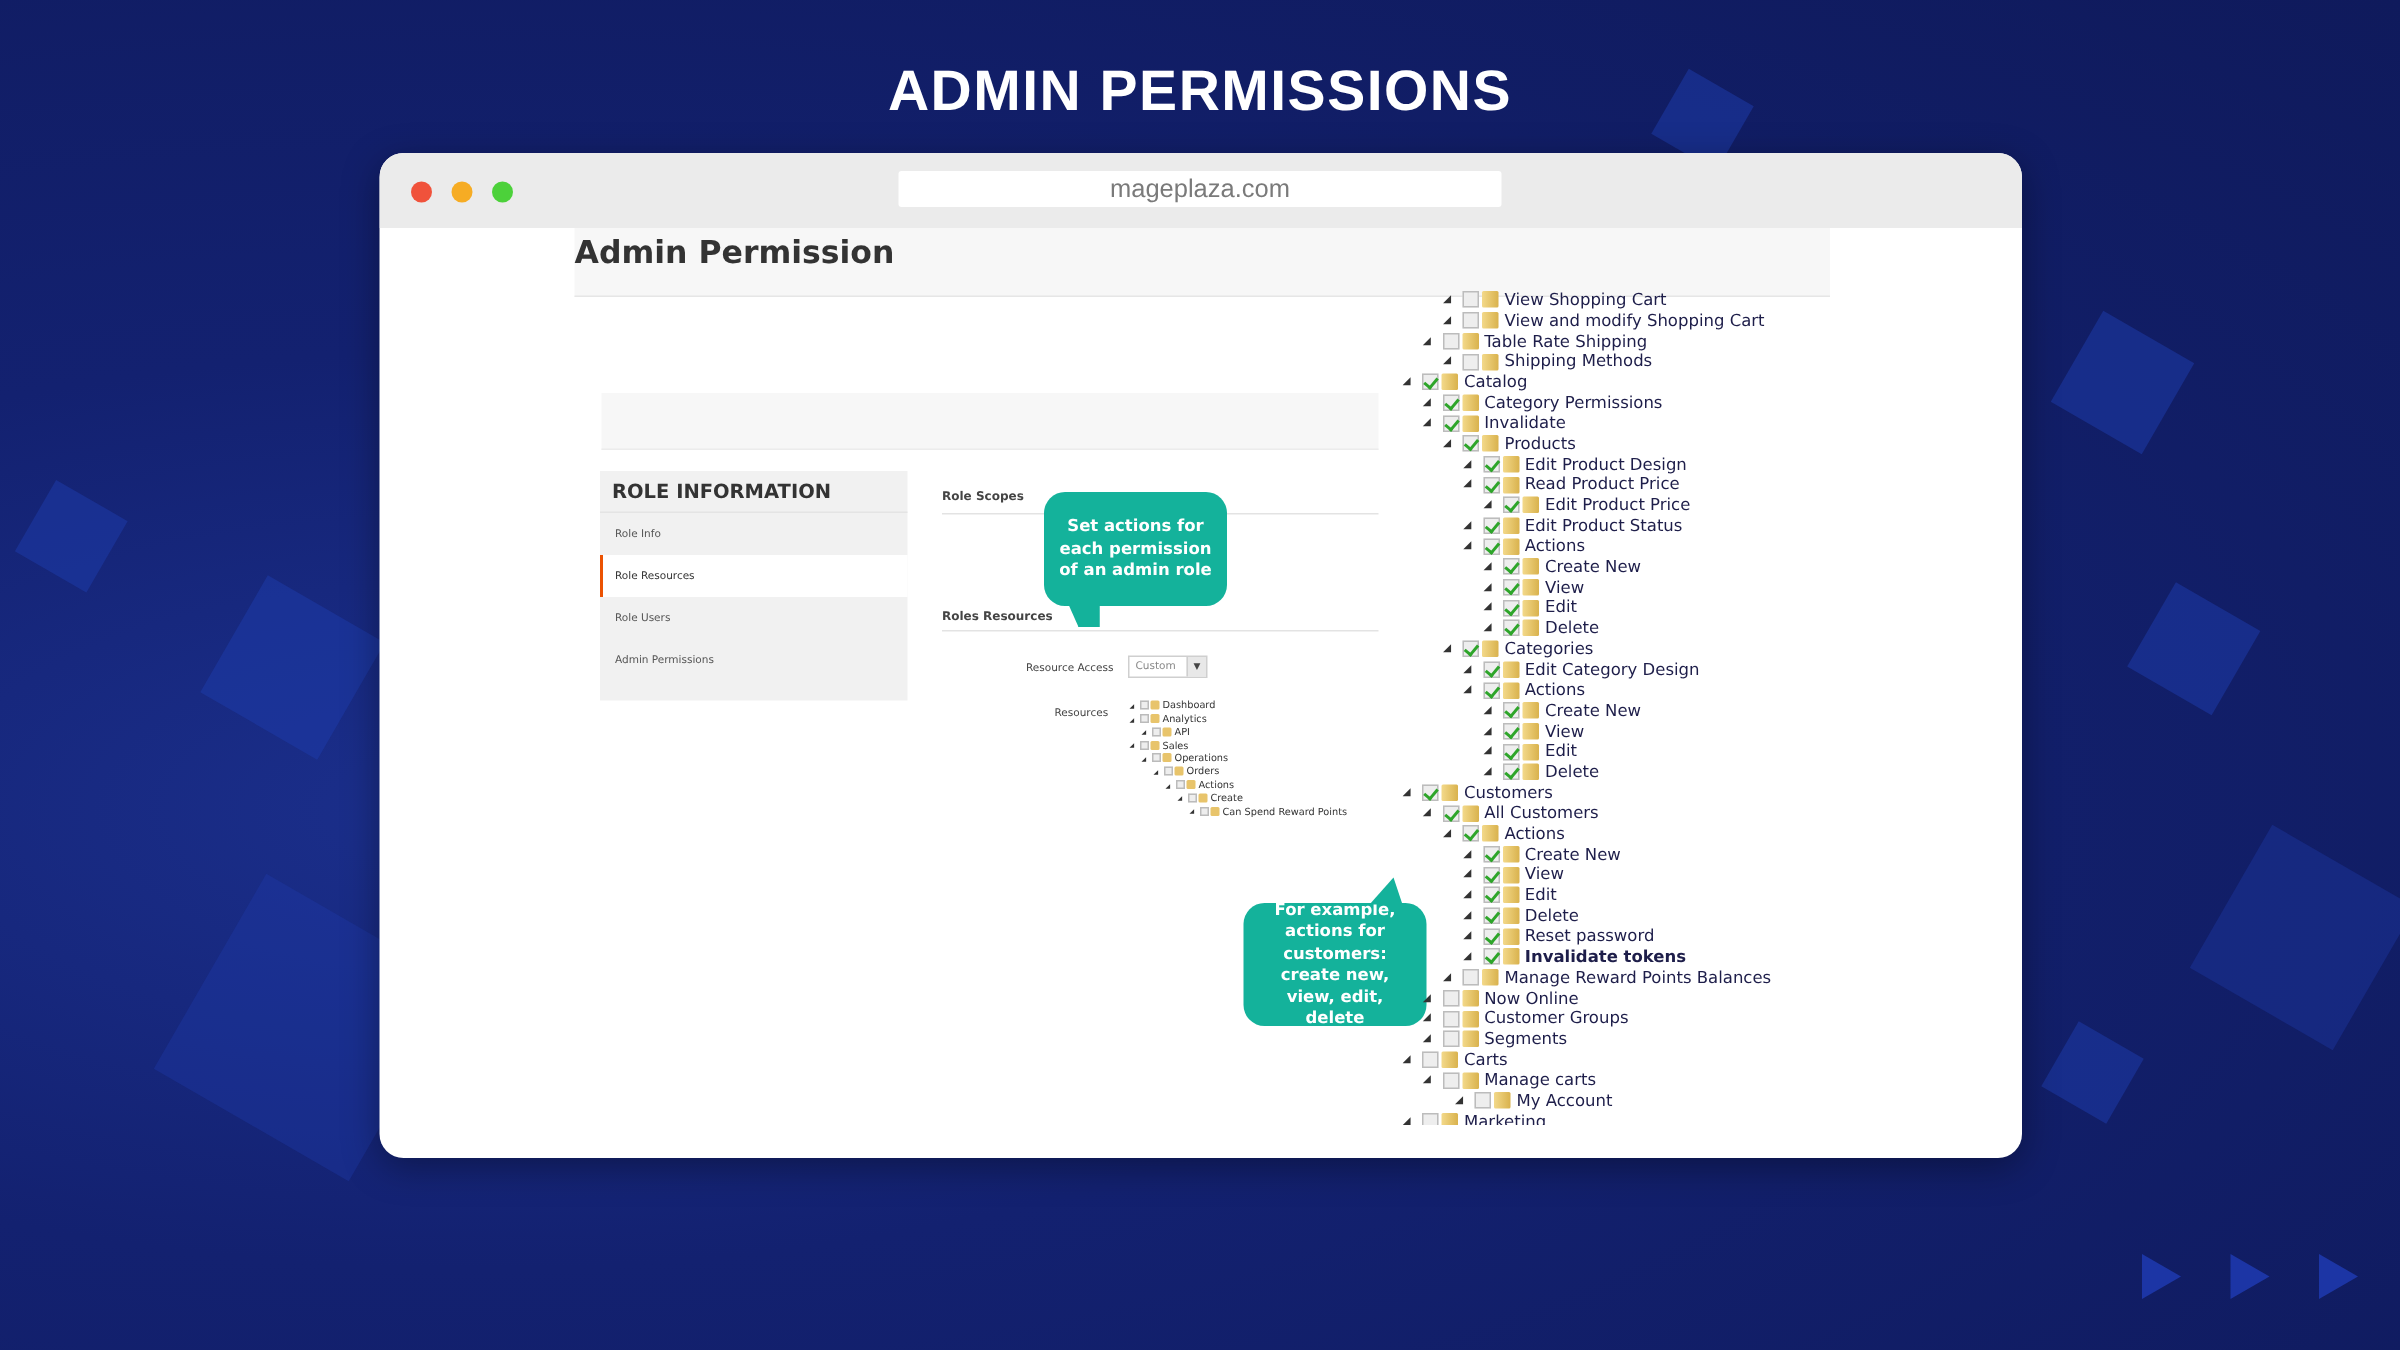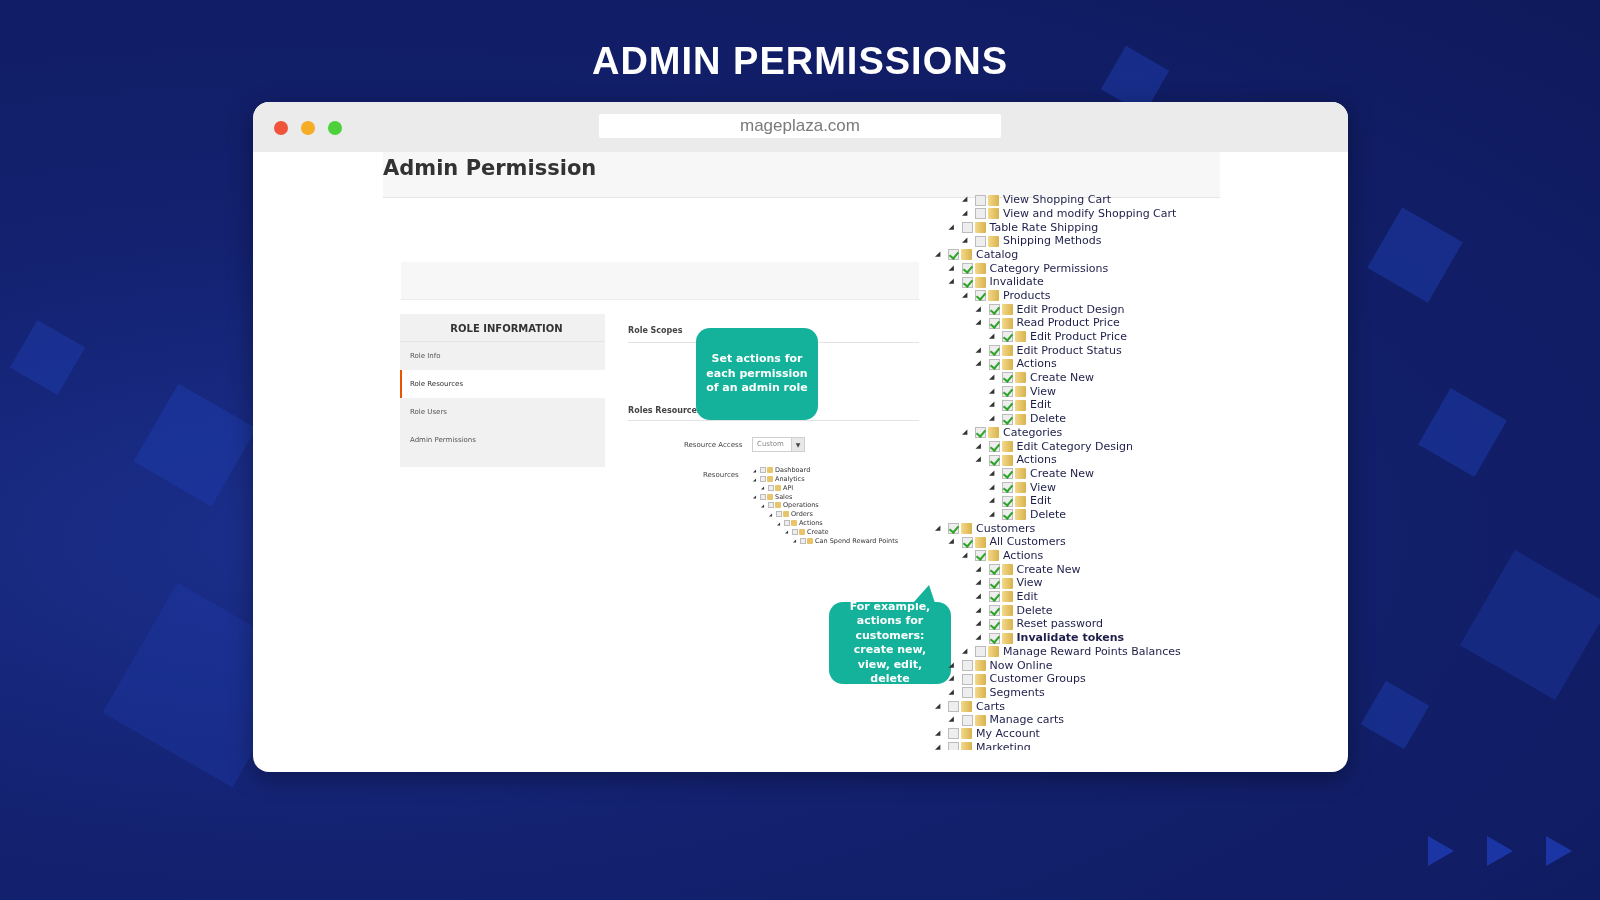--- a/index.html
+++ b/index.html
@@ -39,21 +39,21 @@
     font-size: 21px; color: #333; font-weight: 700;
   }
   .gray-strip {
     position: absolute; left: 148px; top: 160px; width: 518px; height: 38px;
     background: #f7f7f7; border-bottom: 1px solid #ececec;
   }
   .side-panel {
     position: absolute; left: 147px; top: 212px; width: 205px; height: 153px;
     background: #f1f1f1;
   }
-  .side-head { height: 28px; line-height: 30px; padding-left: 8px; font-size: 10px; font-weight: 700; color: #333; border-bottom: 1px solid #e4e4e4; text-align: center; }
+  .side-head { height: 28px; line-height: 30px; padding-left: 8px; font-size: 13px; font-weight: 700; color: #333; border-bottom: 1px solid #e4e4e4; }
   .side-item { height: 28px; line-height: 28px; padding-left: 10px; font-size: 7px; color: #555; }
   .side-item.active { background: #ffffff; border-left: 2px solid #eb5202; padding-left: 8px; color: #333; }
   .section-label { position: absolute; font-size: 8px; font-weight: 700; color: #444; }
   .section-line { position: absolute; height: 1px; background: #e3e3e3; }
   .field-label { position: absolute; font-size: 7px; color: #444; }
   .select-box {
     position: absolute; left: 499px; top: 335px; width: 53px; height: 15px;
     border: 1px solid #cfcfcf; background: #fff; font-size: 7px; color: #888; line-height: 13px; padding-left: 4px;
   }
   .select-arrow { position: absolute; right: 0; top: 0; width: 13px; height: 13px; background: #e8e8e8; border-left: 1px solid #cfcfcf; font-size: 6px; text-align: center; line-height: 13px; color: #444; }
@@ -139,21 +139,21 @@
     <div class="tree-row" style="padding-left:0px"><span class="tri">◢</span><span class="cb"></span><span class="fold"></span><span class="lbl">Analytics</span></div>
     <div class="tree-row" style="padding-left:8px"><span class="tri">◢</span><span class="cb"></span><span class="fold"></span><span class="lbl">API</span></div>
     <div class="tree-row" style="padding-left:0px"><span class="tri">◢</span><span class="cb"></span><span class="fold"></span><span class="lbl">Sales</span></div>
     <div class="tree-row" style="padding-left:8px"><span class="tri">◢</span><span class="cb"></span><span class="fold"></span><span class="lbl">Operations</span></div>
     <div class="tree-row" style="padding-left:16px"><span class="tri">◢</span><span class="cb"></span><span class="fold"></span><span class="lbl">Orders</span></div>
     <div class="tree-row" style="padding-left:24px"><span class="tri">◢</span><span class="cb"></span><span class="fold"></span><span class="lbl">Actions</span></div>
     <div class="tree-row" style="padding-left:32px"><span class="tri">◢</span><span class="cb"></span><span class="fold"></span><span class="lbl">Create</span></div>
     <div class="tree-row" style="padding-left:40px"><span class="tri">◢</span><span class="cb"></span><span class="fold"></span><span class="lbl">Can Spend Reward Points</span></div>
   </div>
 
-  <div class="bubble" style="left:443px;top:226px;width:122px;height:92px;padding:0 10px;">Set actions for each permission of an admin role</div>
+  <div class="bubble" style="left:443px;top:226px;width:122px;height:76px;padding:0 10px;">Set actions for each permission of an admin role</div>
   <div class="bubble-tail" style="left:458px;top:298px;border-left:8px solid transparent;border-right:14px solid #14b29b;border-top:0;border-bottom:0;border-top:18px solid #14b29b;width:0;"></div>
 
   <div class="bubble" style="left:576px;top:500px;width:122px;height:82px;padding:0 8px;">For example, actions for customers: create new, view, edit, delete</div>
   <div class="bubble-tail" style="left:660px;top:483px;border-left:16px solid transparent;border-bottom:18px solid #14b29b;border-right:6px solid transparent;"></div>
 
   <div class="tree big" style="left: 682px; top: 91px; height: 557px; overflow: hidden;">
     <div id="big-tree-rows">
         <div class="tree-row" style="padding-left: 27px;"><span class="tri">◢</span><span class="cb"></span><span class="fold"></span><span class="lbl">View Shopping Cart</span></div>
         <div class="tree-row" style="padding-left: 27px;"><span class="tri">◢</span><span class="cb"></span><span class="fold"></span><span class="lbl">View and modify Shopping Cart</span></div>
         <div class="tree-row" style="padding-left: 13.5px;"><span class="tri">◢</span><span class="cb"></span><span class="fold"></span><span class="lbl">Table Rate Shipping</span></div>
@@ -186,17 +186,17 @@
         <div class="tree-row" style="padding-left: 40.5px;"><span class="tri">◢</span><span class="cb on"></span><span class="fold"></span><span class="lbl">Edit</span></div>
         <div class="tree-row" style="padding-left: 40.5px;"><span class="tri">◢</span><span class="cb on"></span><span class="fold"></span><span class="lbl">Delete</span></div>
         <div class="tree-row" style="padding-left: 40.5px;"><span class="tri">◢</span><span class="cb on"></span><span class="fold"></span><span class="lbl">Reset password</span></div>
         <div class="tree-row" style="padding-left: 40.5px; font-weight: bold;"><span class="tri">◢</span><span class="cb on"></span><span class="fold"></span><span class="lbl">Invalidate tokens</span></div>
         <div class="tree-row" style="padding-left: 27px;"><span class="tri">◢</span><span class="cb"></span><span class="fold"></span><span class="lbl">Manage Reward Points Balances</span></div>
         <div class="tree-row" style="padding-left: 13.5px;"><span class="tri">◢</span><span class="cb"></span><span class="fold"></span><span class="lbl">Now Online</span></div>
         <div class="tree-row" style="padding-left: 13.5px;"><span class="tri">◢</span><span class="cb"></span><span class="fold"></span><span class="lbl">Customer Groups</span></div>
         <div class="tree-row" style="padding-left: 13.5px;"><span class="tri">◢</span><span class="cb"></span><span class="fold"></span><span class="lbl">Segments</span></div>
         <div class="tree-row" style="padding-left: 0px;"><span class="tri">◢</span><span class="cb"></span><span class="fold"></span><span class="lbl">Carts</span></div>
         <div class="tree-row" style="padding-left: 13.5px;"><span class="tri">◢</span><span class="cb"></span><span class="fold"></span><span class="lbl">Manage carts</span></div>
-        <div class="tree-row" style="padding-left: 0px;"><span class="tri">◢</span><span class="cb"></span><span class="fold"></span><span class="lbl">My Account</span></div>
+        <div class="tree-row" style="padding-left: 0px; margin-left: 35px;"><span class="tri">◢</span><span class="cb"></span><span class="fold"></span><span class="lbl">My Account</span></div>
         <div class="tree-row" style="padding-left: 0px; text-decoration: underline;"><span class="tri">◢</span><span class="cb"></span><span class="fold"></span><span class="lbl">Marketing</span></div>
       </div>
   </div>
 </div>
 
 </body></html>

